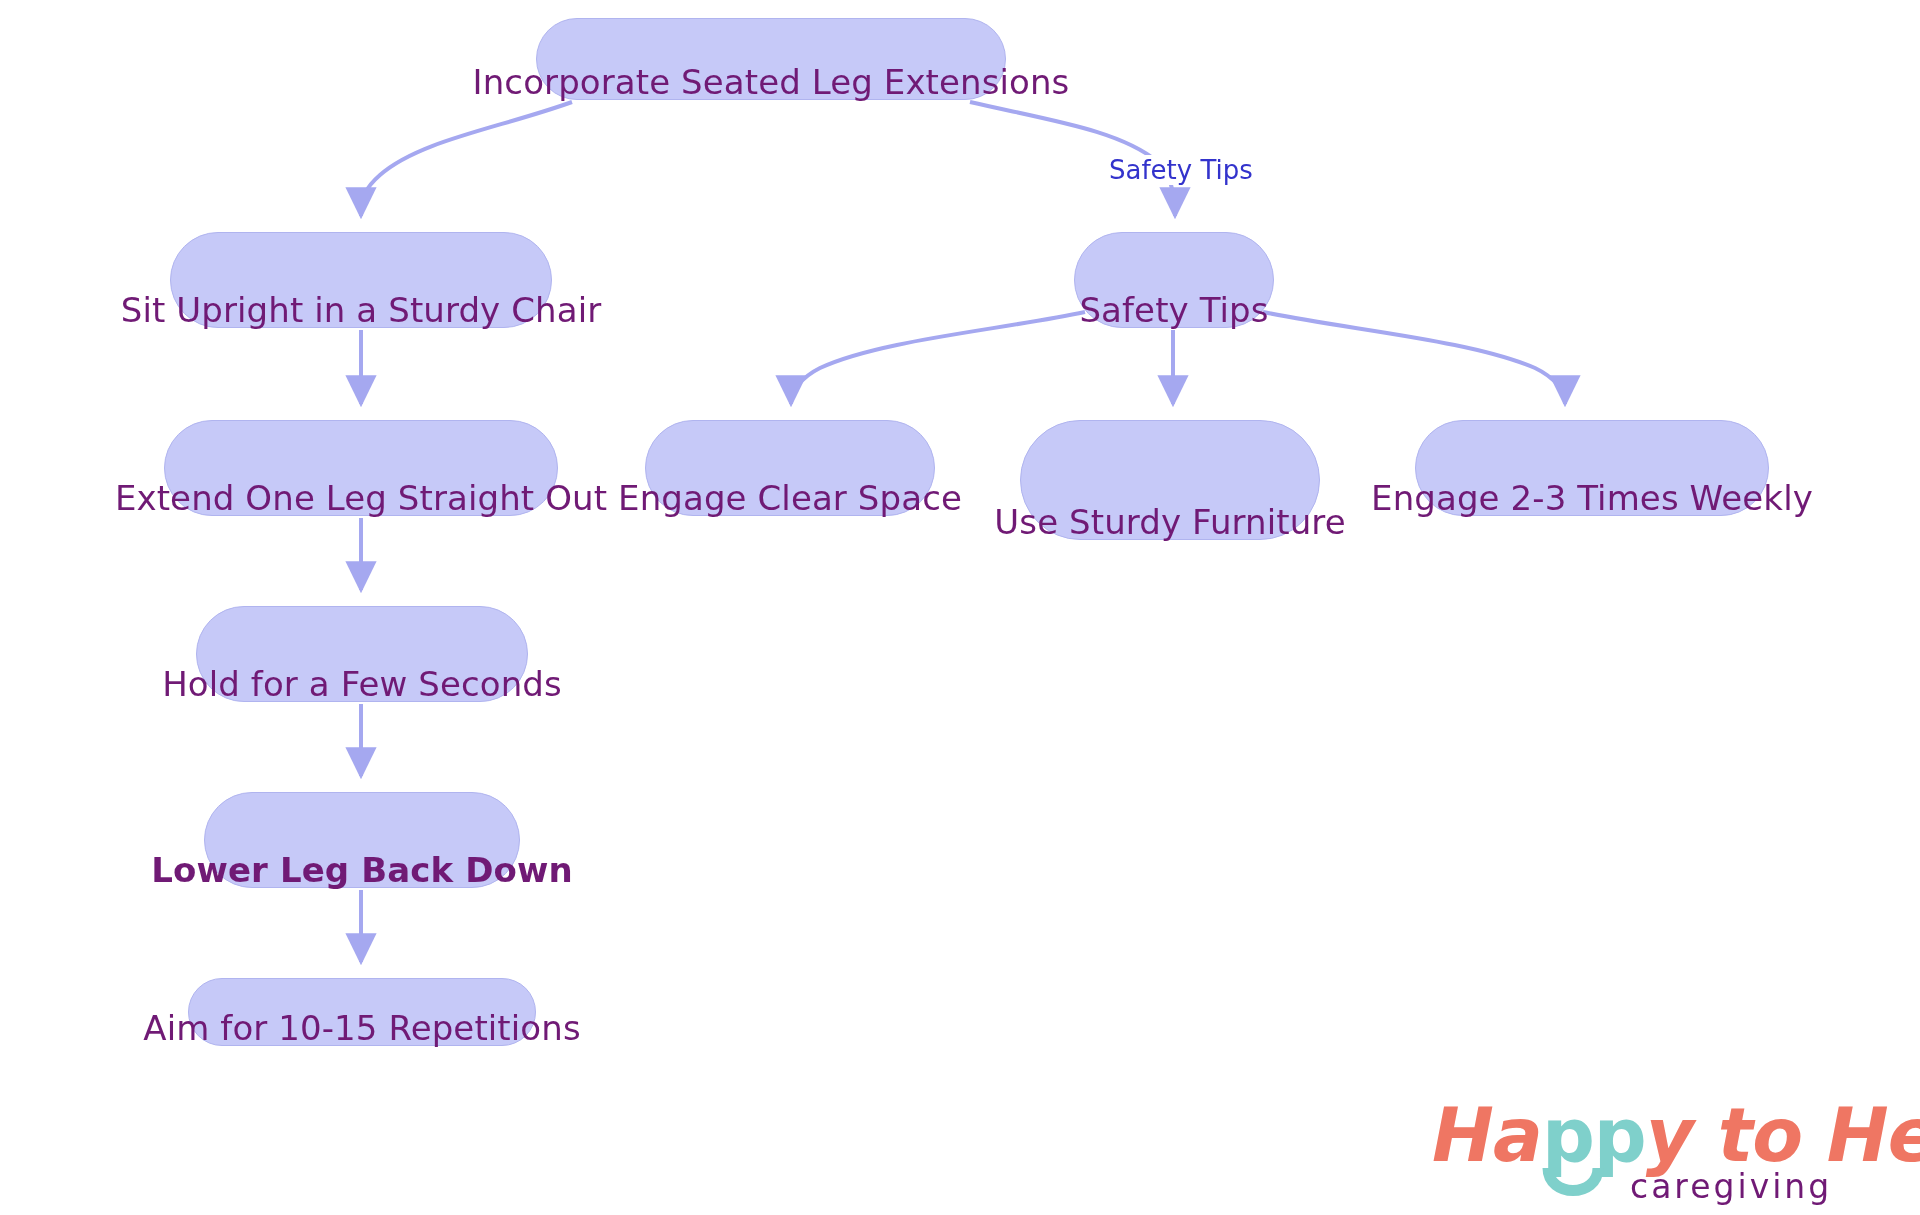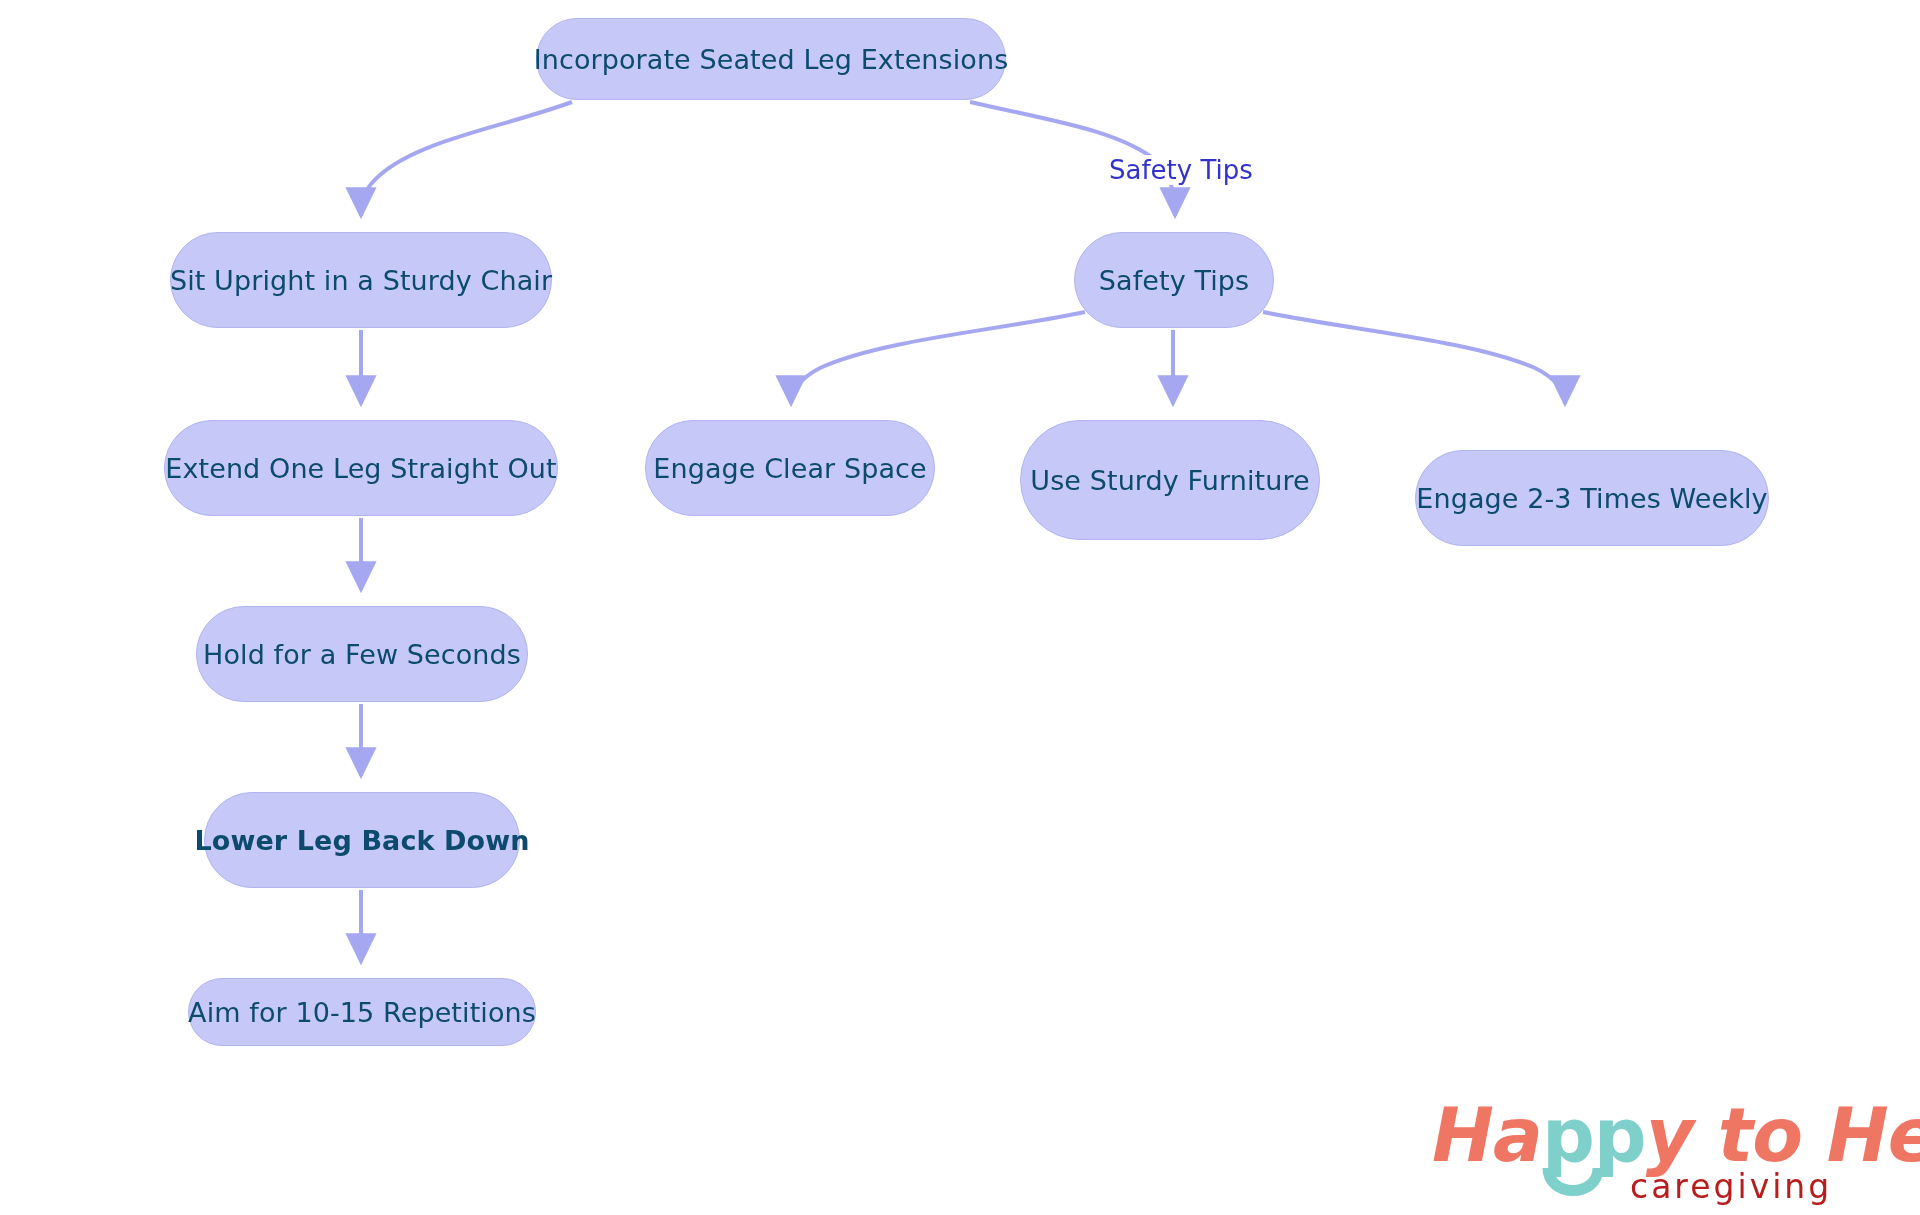--- a/index.html
+++ b/index.html
@@ -30,27 +30,27 @@
     width: 1920px;
     height: 1215px;
     pointer-events: none;
   }
 
   
   .node {
     position: absolute;
     box-sizing: border-box;
     display: flex;
-    align-items: center;
+    align-items: flex-end;
     justify-content: center;
     background: #c6c9f8;
     border: 1.5px solid #b0b4ef;
     border-radius: 999px;
-    color: #0c4a6e;
-    font-size: 27px;
+    color: #701a75;
+    font-size: 34px;
     font-weight: 400;
     letter-spacing: 0.1px;
     white-space: nowrap;
     line-height: 1;
     padding: 0 26px;
   }
 
   .node-label {
     pointer-events: none;
   }
@@ -86,21 +86,21 @@
   }
   .logo-coral { color: #ef7663; font-style: italic; }
   .logo-teal  { color: #7fd0cb; }
   .logo-sub {
     position: absolute;
     left: 198px;
     top: 72px;
     font-size: 33px;
     font-weight: 400;
     letter-spacing: 3px;
-    color: #b91c1c;
+    color: #701a75;
     line-height: 1;
     white-space: nowrap;
   }
   #logo-smile {
     position: absolute;
     left: 110px;
     top: 66px;
     width: 62px;
     height: 46px;
   }
@@ -167,21 +167,21 @@
   </div>
 
   <div class="node" style="left:645px; top:420px; width:290px; height:96px;">
     <span class="node-label">Engage Clear Space</span>
   </div>
 
   <div class="node" style="left:1020px; top:420px; width:300px; height:120px;">
     <span class="node-label">Use Sturdy Furniture</span>
   </div>
 
-  <div class="node" style="left:1415px; top:420px; width:354px; height:96px;margin-top:30px;">
+  <div class="node" style="left:1415px; top:420px; width:354px; height:96px;">
     <span class="node-label">Engage 2-3 Times Weekly</span>
   </div>
 
   <div id="brand-logo">
     <div class="logo-wordmark"><span class="logo-coral">Ha</span><span class="logo-teal">pp</span><span class="logo-coral">y to Help</span></div>
     <svg id="logo-smile" viewBox="0 0 62 46" xmlns="http://www.w3.org/2000/svg">
       <path d="M6 4 C6 34, 56 34, 56 4" fill="none" stroke="#7fd0cb" stroke-width="11" stroke-linecap="butt"></path>
     </svg>
     <div class="logo-sub">caregiving</div>
   </div>

